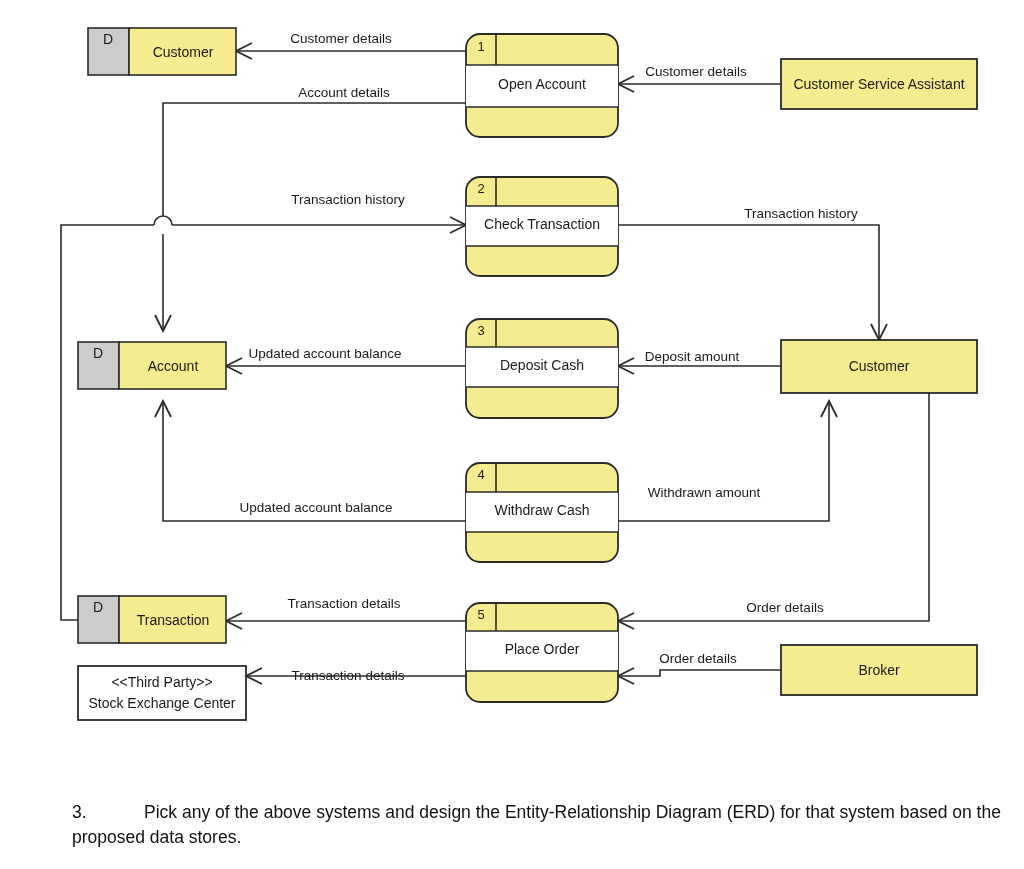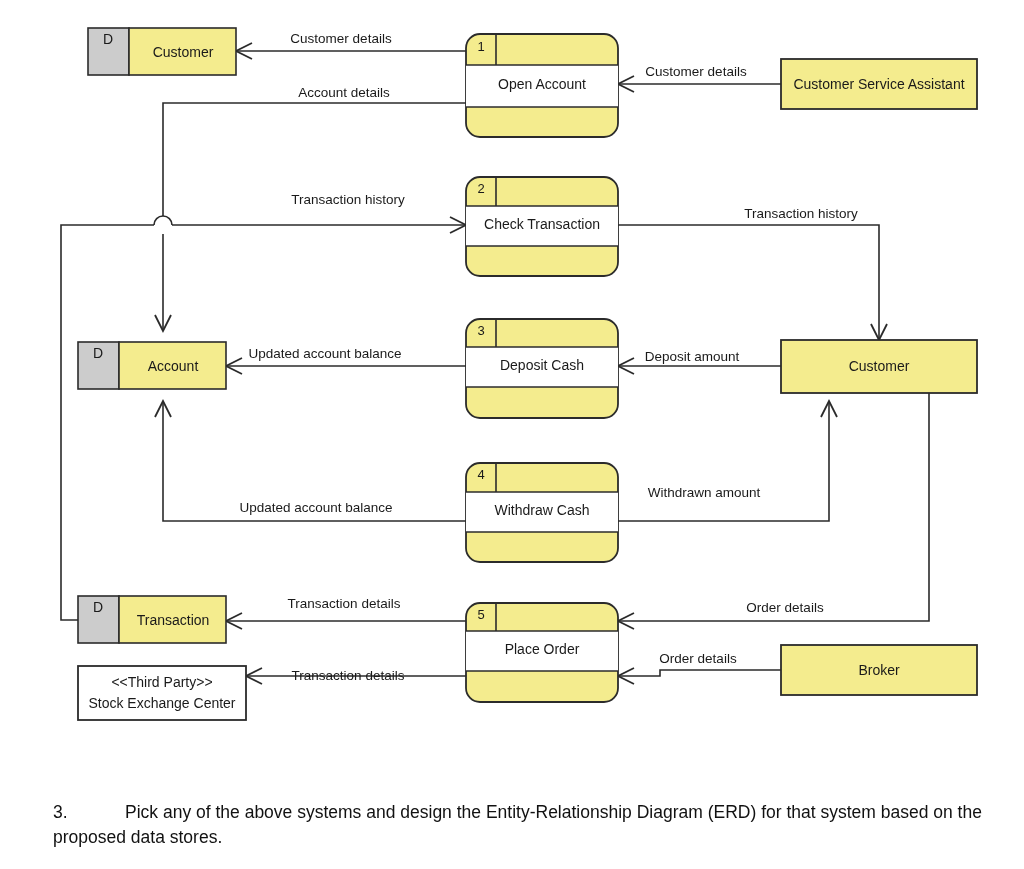--- a/index.html
+++ b/index.html
@@ -92,21 +92,21 @@
   }
   .lbl-entity {
     font-family: "Liberation Sans", sans-serif;
     font-size: 14px;
     fill: #1a1a1a;
     text-anchor: middle;
     dominant-baseline: middle;
   }
   #caption {
     position: absolute;
-    left: 53px;
+    left: 72px;
     top: 800px;
     width: 930px;
     font-family: "Liberation Sans", sans-serif;
     font-size: 17.5px;
     line-height: 1.45;
     color: #111111;
   }
   #caption .num {
     display: inline-block;
     width: 72px;

